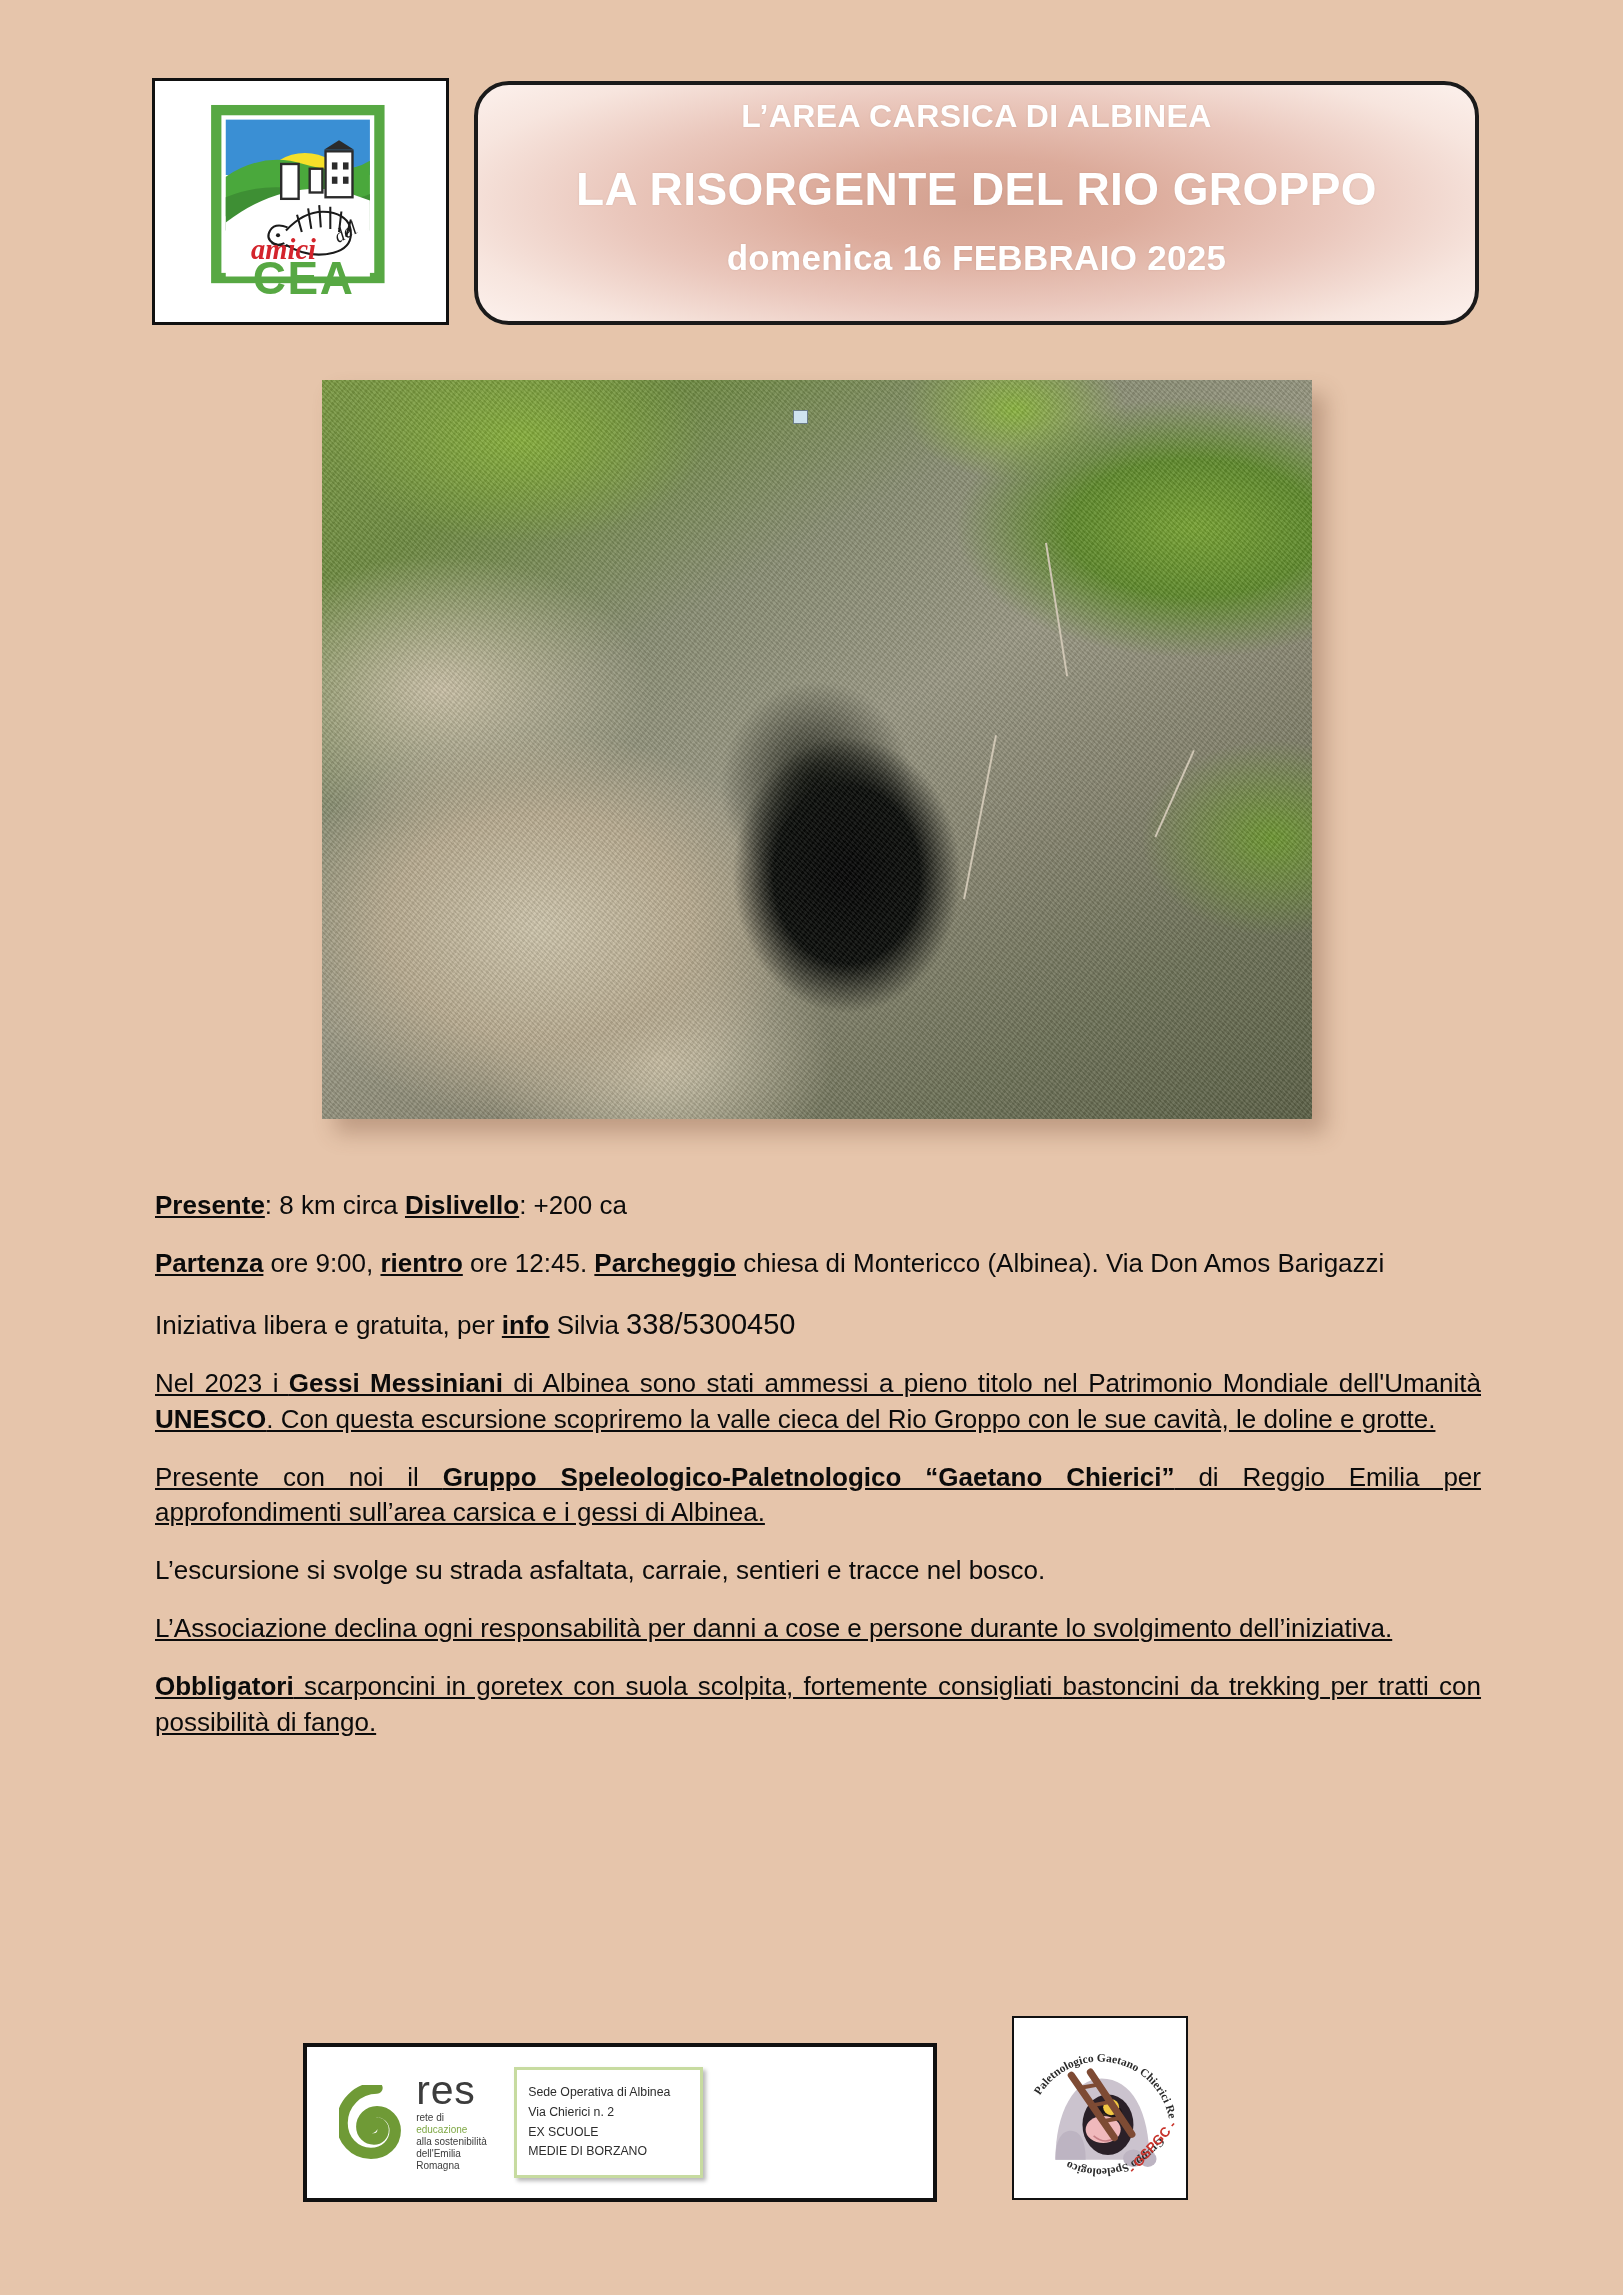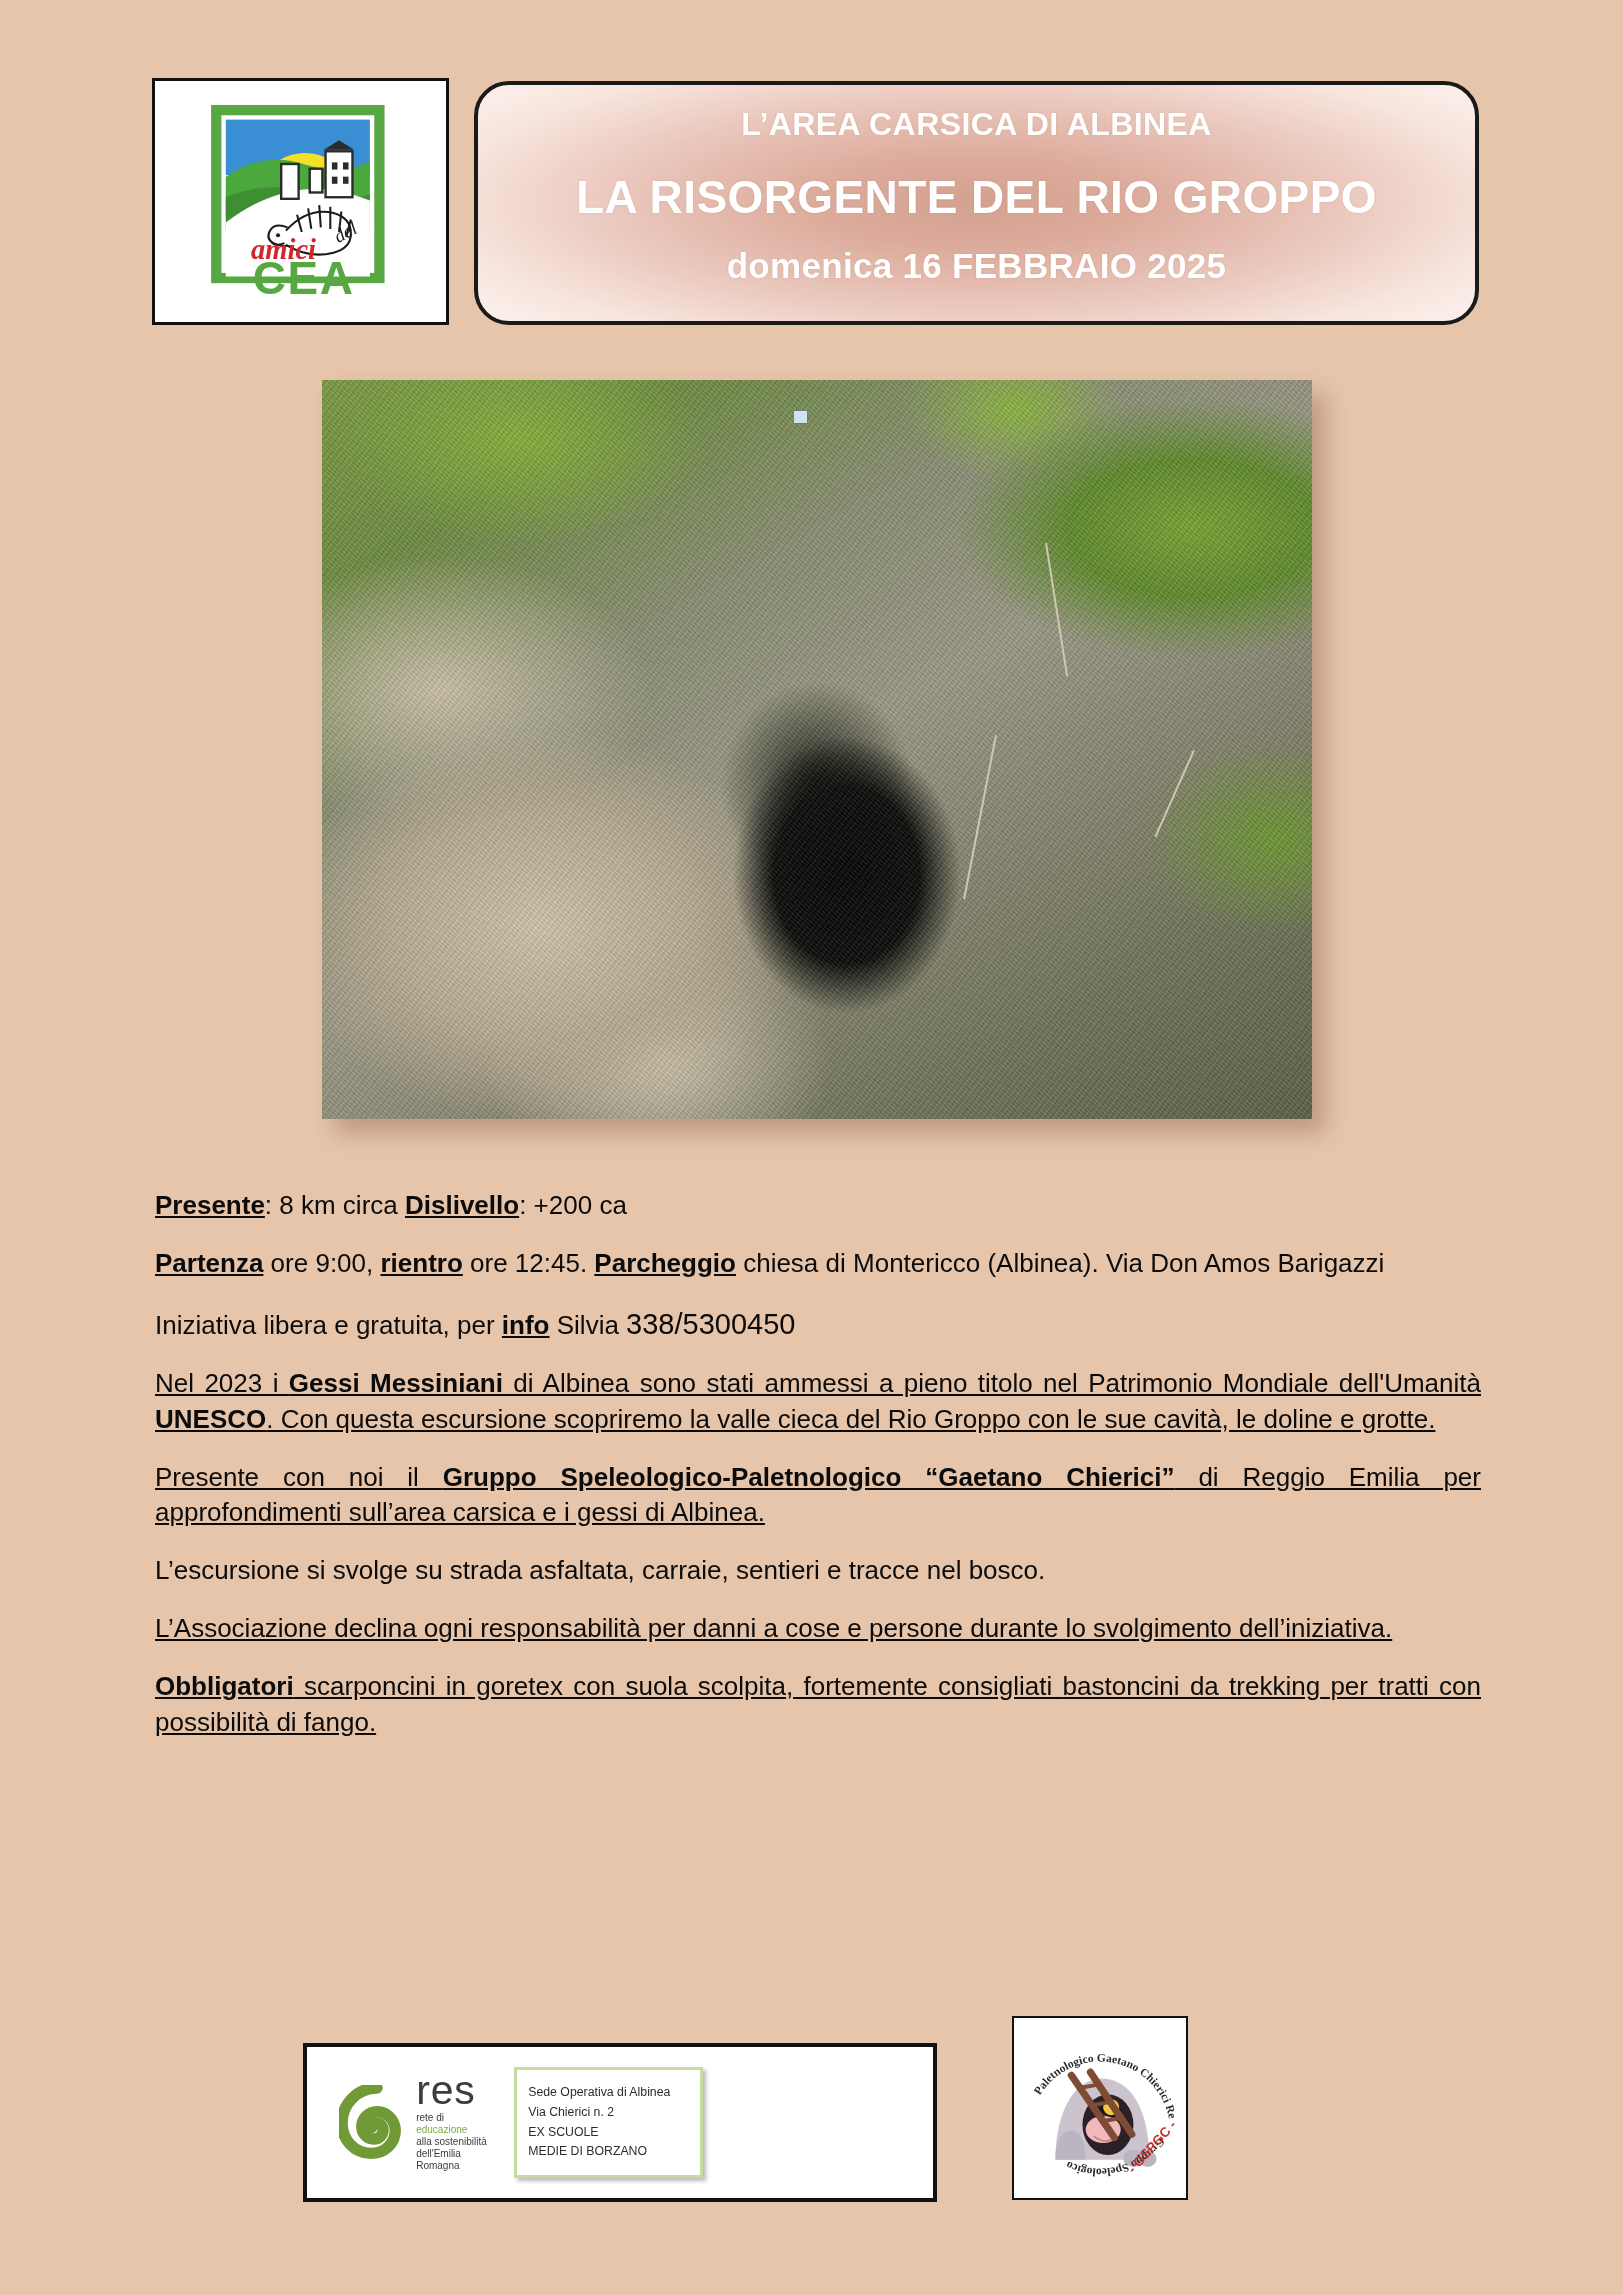--- a/index.html
+++ b/index.html
@@ -48,21 +48,21 @@
     height: 244px;
     border: 4px solid #1a1a1a;
     border-radius: 35px;
     box-sizing: border-box;
     background: radial-gradient(ellipse 62% 75% at 50% 50%,
                 #d3a190 0%, #dcab9b 26%, #eac7bc 58%, #f7e5de 86%, #fbeee9 100%);
     display: flex;
     flex-direction: column;
     align-items: center;
     justify-content: flex-start;
-    padding-top: 16px;
+    padding-top: 8px;
   }
   .title-line1 {
     font-size: 32px;
     font-weight: bold;
     color: #ffffff;
     letter-spacing: 0.4px;
     margin-top: 4.8px;
     text-shadow: 0 0 1.6px rgba(140,90,70,.25);
     font-family: "Liberation Sans", sans-serif;
   }

